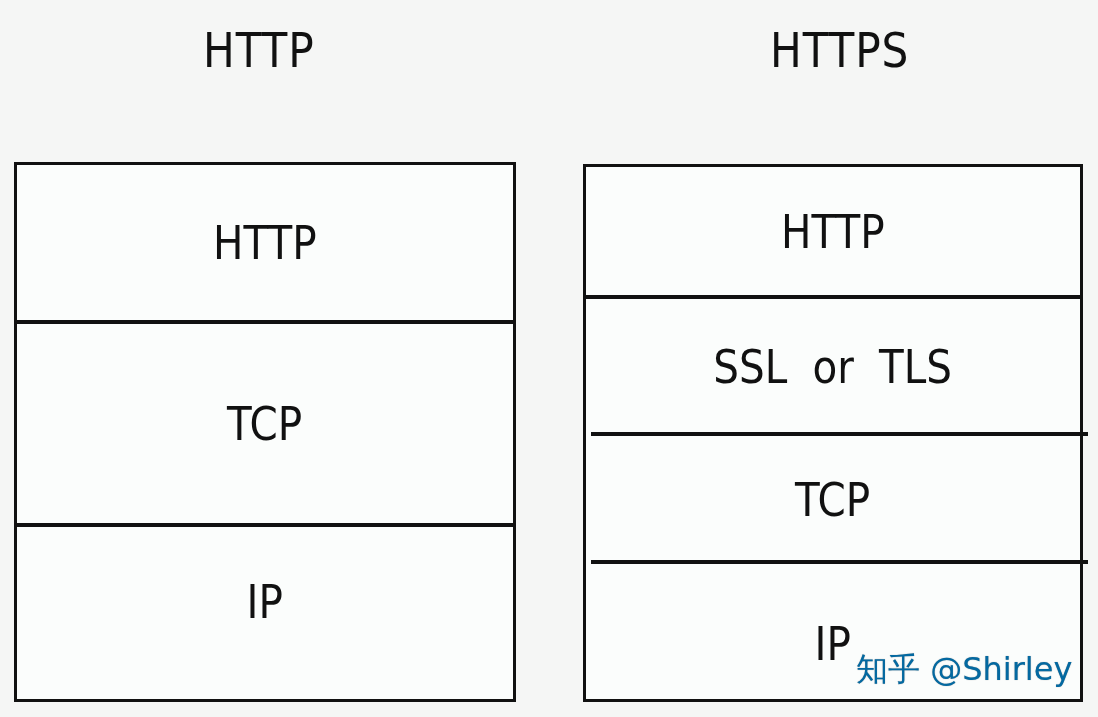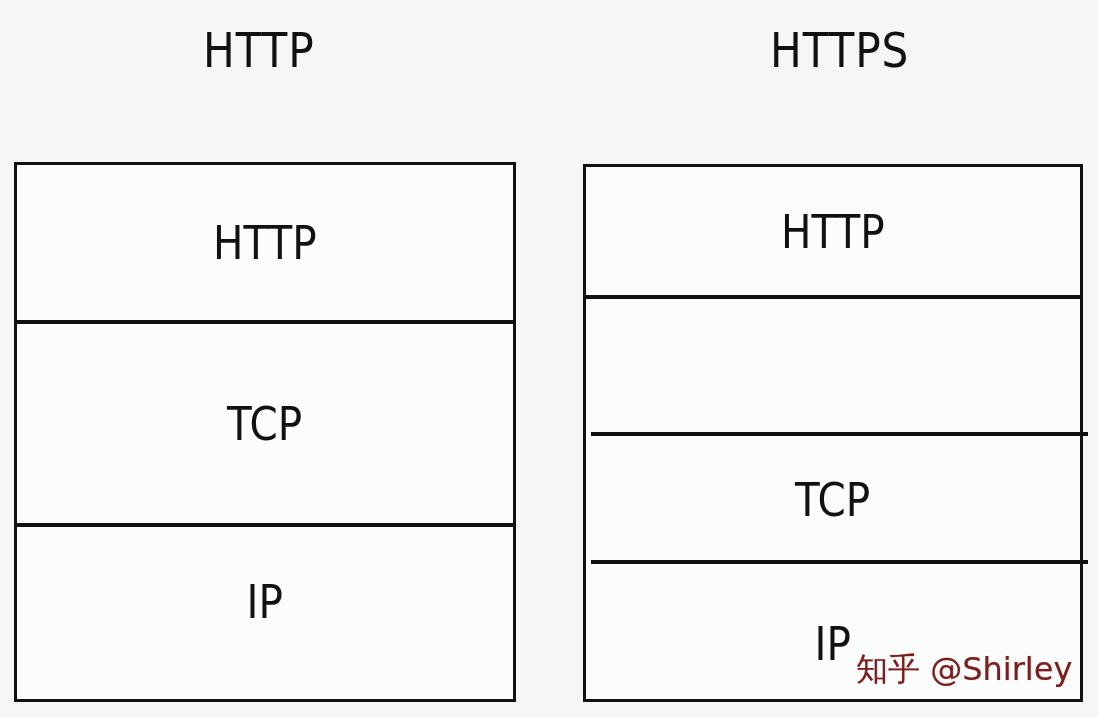--- a/index.html
+++ b/index.html
@@ -16,21 +16,21 @@
     .stack {
       position: absolute; border: 3px solid #111; background: #fbfdfc; box-sizing: border-box;
     }
     .layer {
       position: absolute; left: 0; right: 0; display: flex; align-items: center; justify-content: center;
       font-size: 46px;
     }
     .layer span { display: inline-block; transform: scaleX(0.88); }
     .divider { position: absolute; height: 4px; background: #111; }
     .watermark {
-      position: absolute; left: 856px; top: 648px; font-size: 32px; color: #7f1d1d;
+      position: absolute; left: 856px; top: 648px; font-size: 32px; color: #0369a1;
       text-shadow: 0 0 1px #999; white-space: nowrap;
     }
   </style>
 </head>
 <body>
 
 <div class="title" style="left:203px;">HTTP</div>
 <div class="title" style="left:770px;">HTTPS</div>
 
 <div class="stack" style="left:14px; top:162px; width:502px; height:540px;">
@@ -45,20 +45,23 @@
   <div class="layer" style="top:362px; height:150px;">
     <span>IP</span>
   </div>
 </div>
 
 <div class="stack" style="left:583px; top:164px; width:500px; height:538px;">
   <div class="layer" style="top:0; height:130px;">
     <span>HTTP</span>
   </div>
   <div class="divider" style="left:0; right:0; top:128px;"></div>
+  <div class="layer" style="top:132px; height:136px;">
+    <span style="word-spacing:14px;">SSL or TLS</span>
+  </div>
   <div class="divider" style="left:5px; right:-8px; top:265px;"></div>
   <div class="layer" style="top:269px; height:128px;">
     <span>TCP</span>
   </div>
   <div class="divider" style="left:5px; right:-8px; top:393px;"></div>
   <div class="layer" style="top:397px; height:160px;">
     <span>IP</span>
   </div>
 </div>
 

